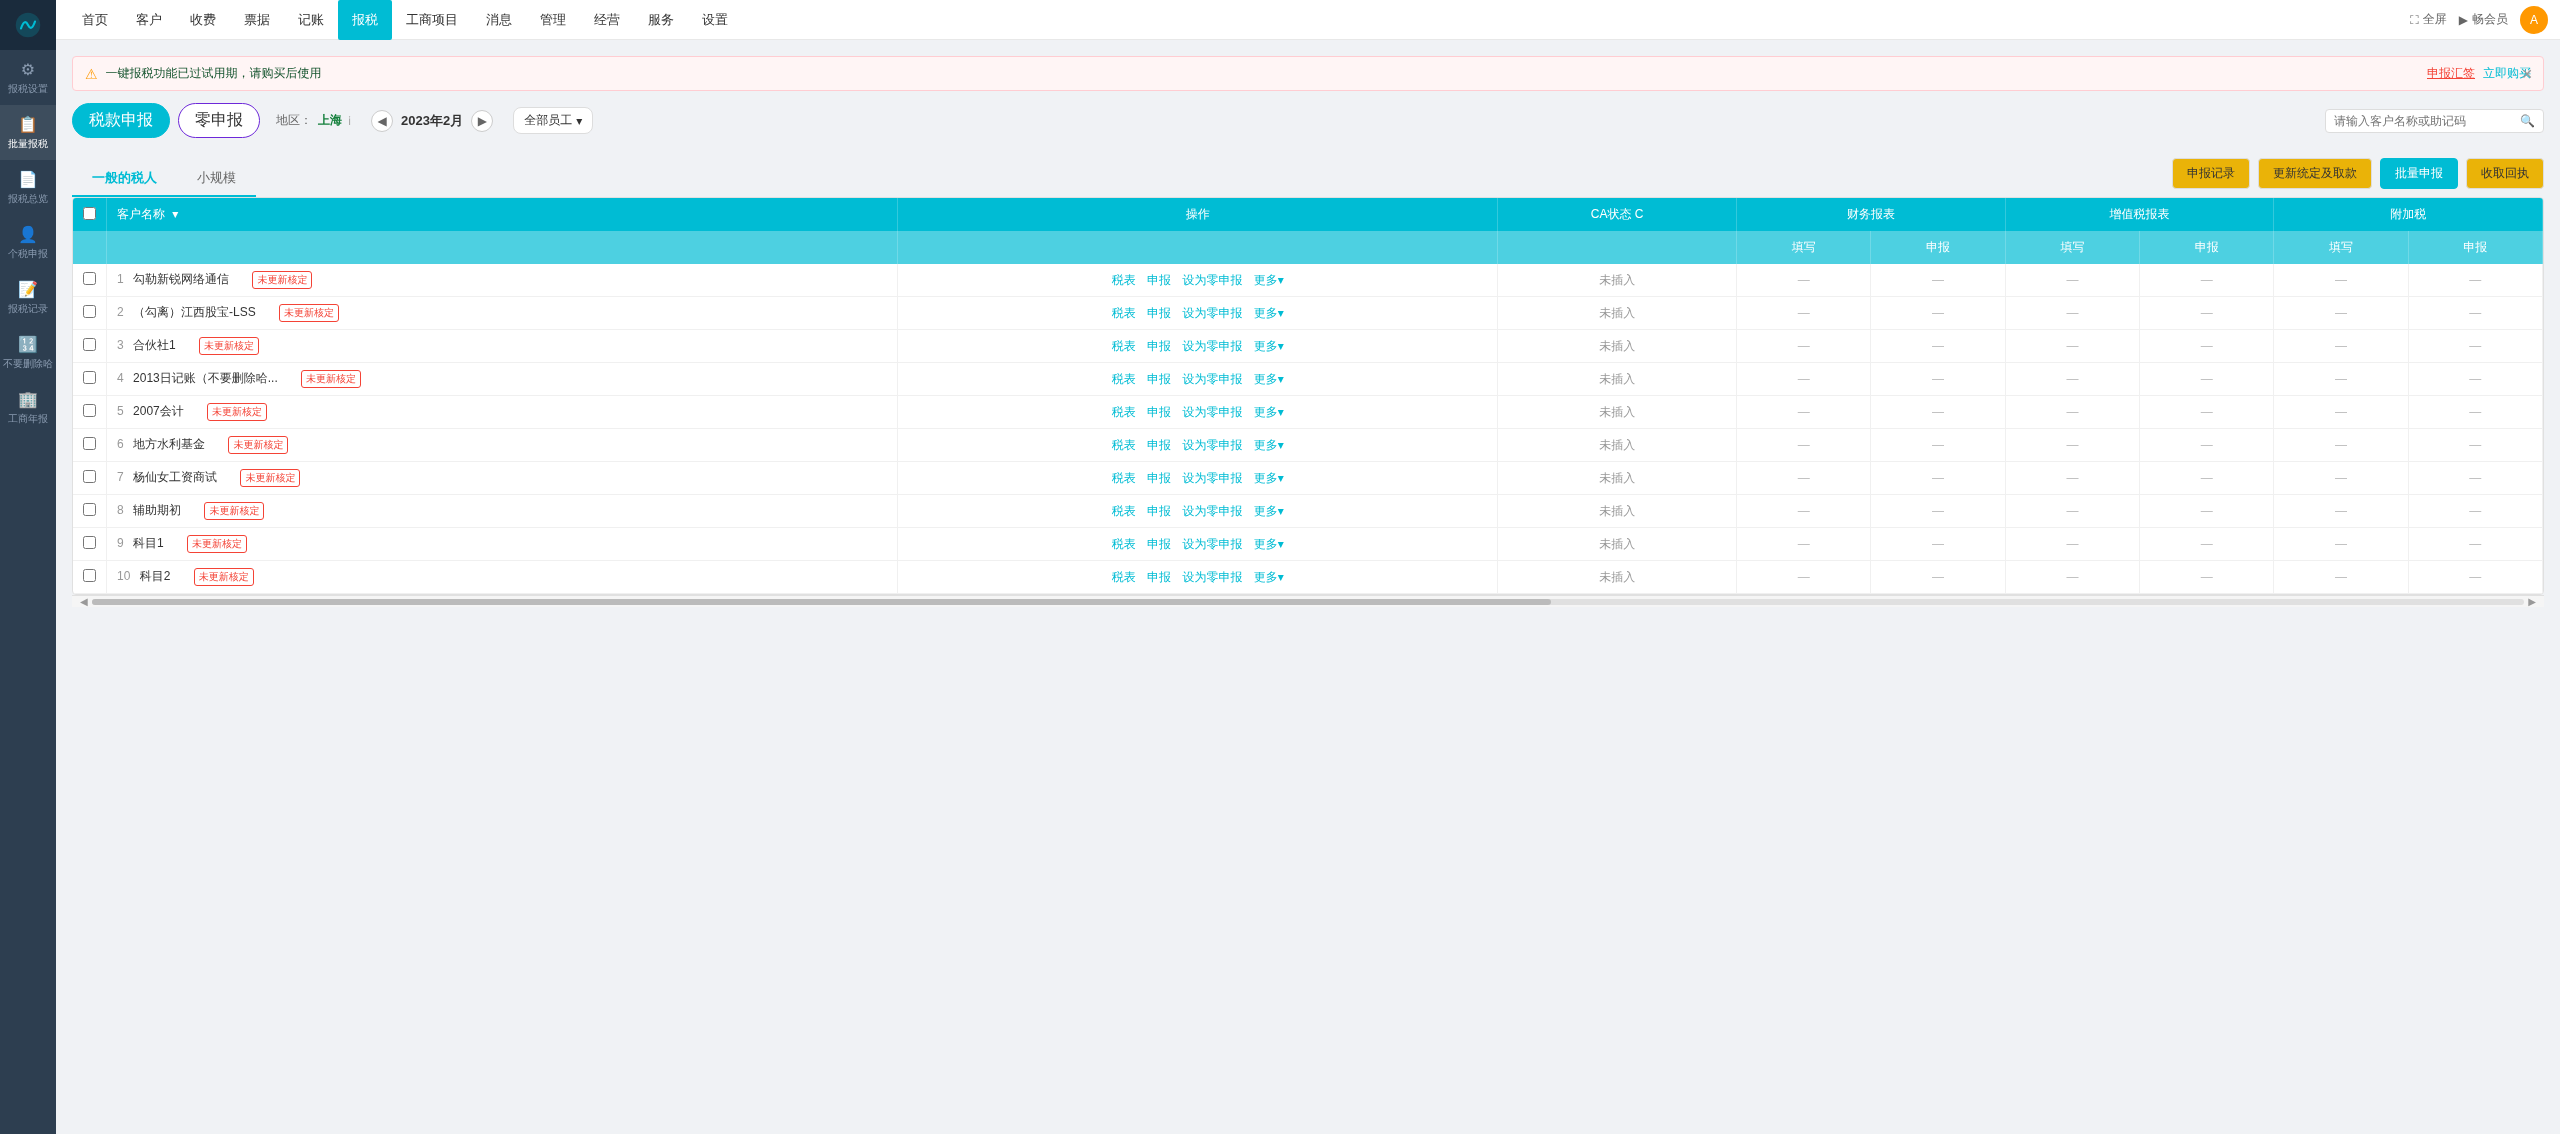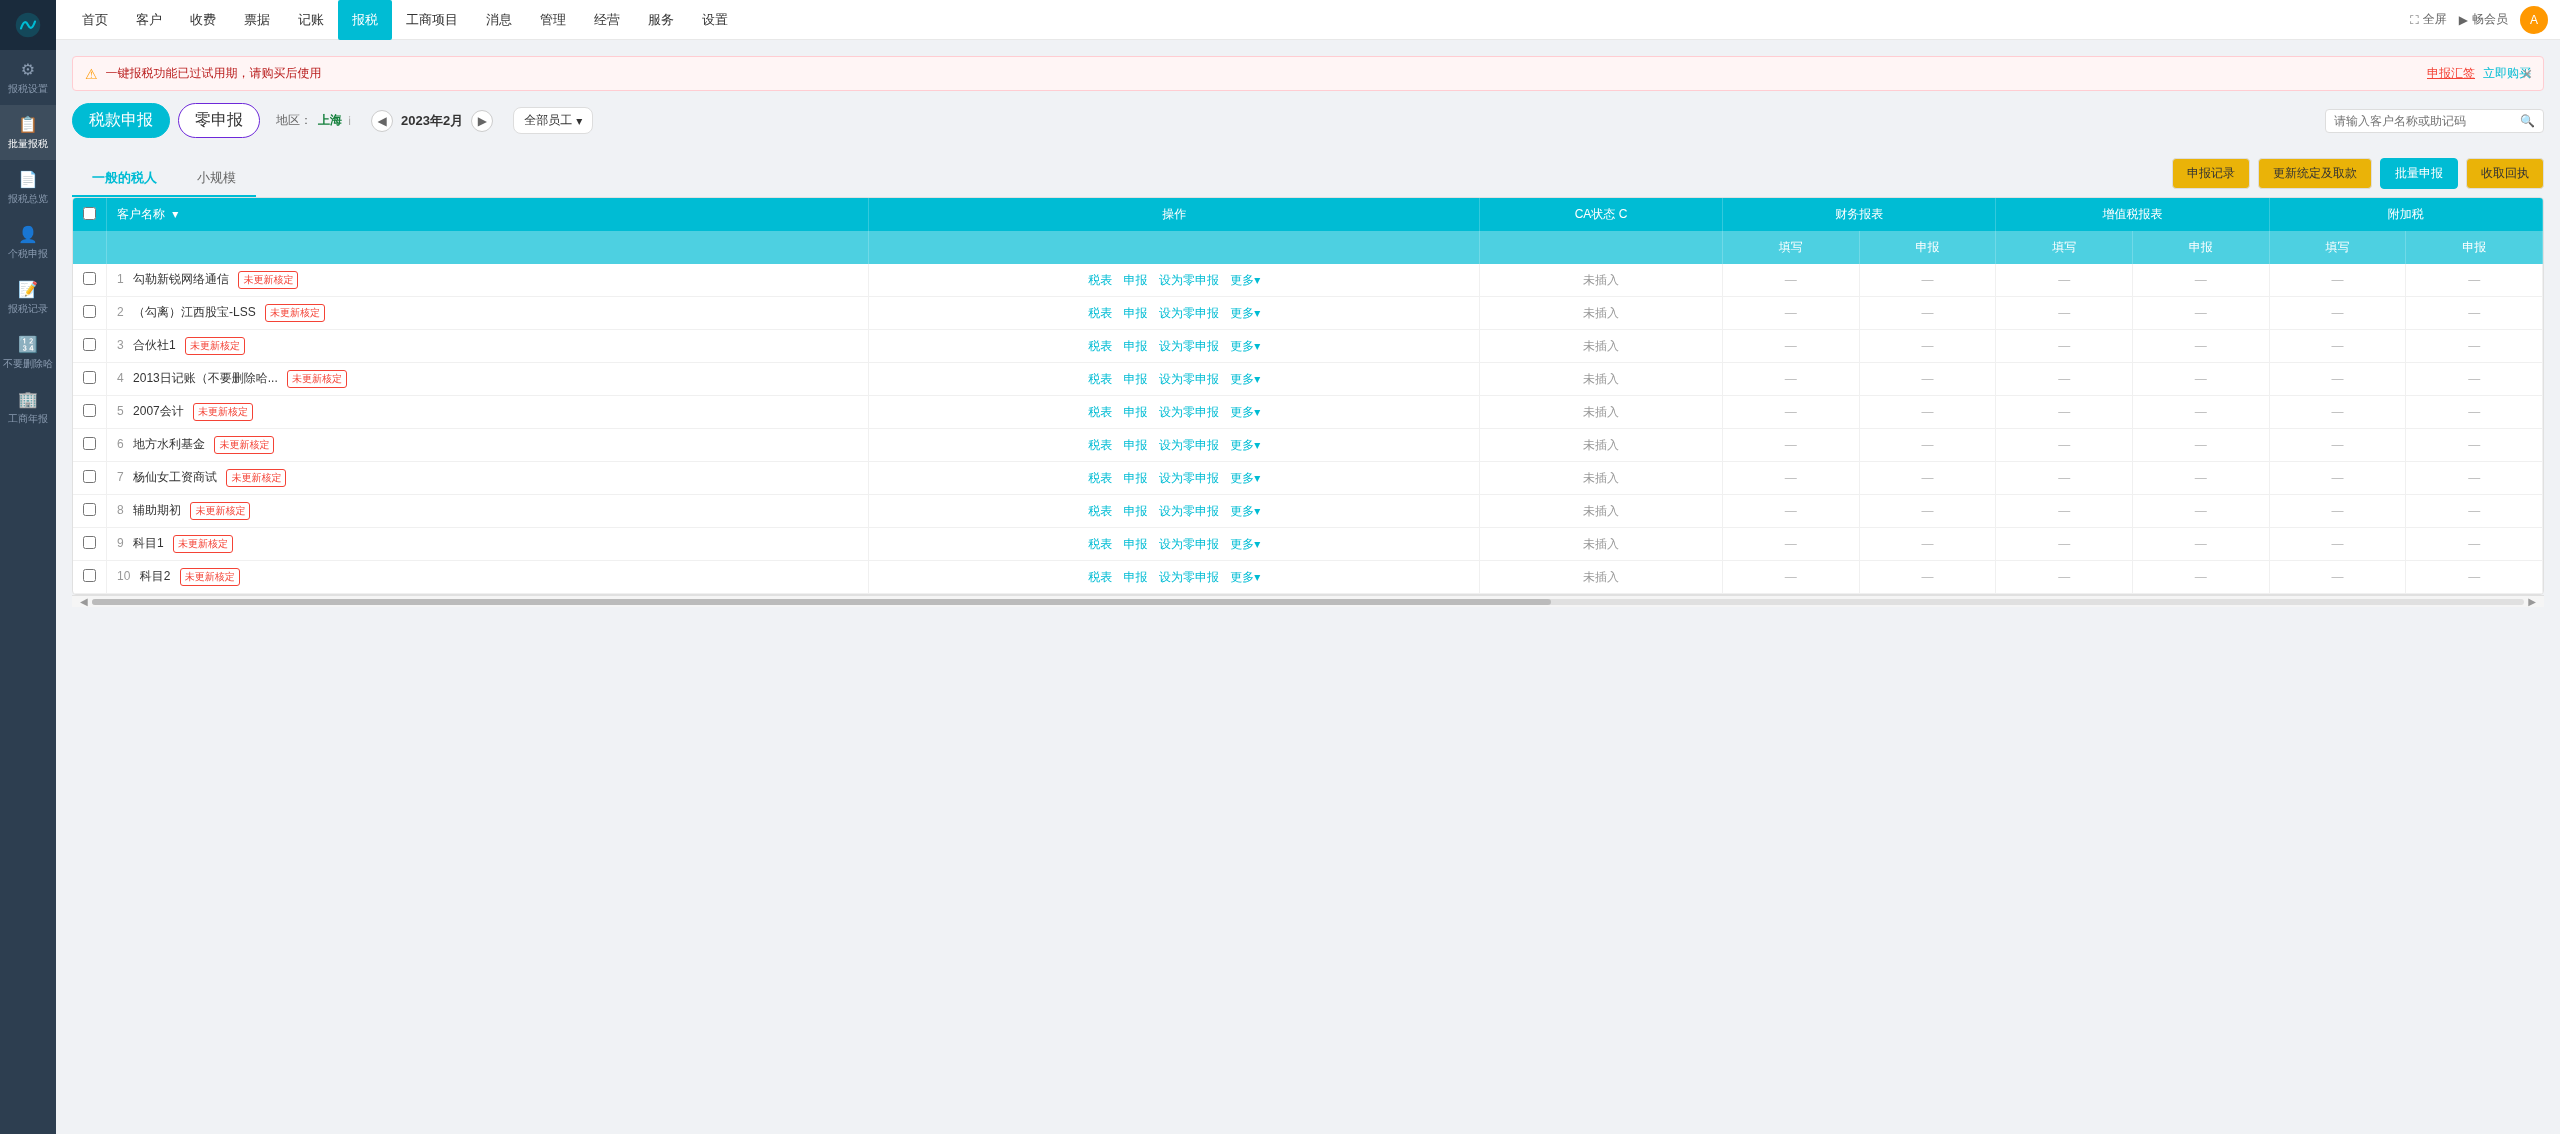--- a/index.html
+++ b/index.html
@@ -120,21 +120,21 @@
       background: #fff5f5;
       border: 1px solid #ffcdd2;
       border-radius: 4px;
       padding: 8px 12px;
       display: flex;
       align-items: center;
       gap: 8px;
       margin-bottom: 12px;
       position: relative;
     }
-    .banner-text { color: #b91c1c; font-size: 12px; flex: 1; }
+    .banner-text { color: #14532d; font-size: 12px; flex: 1; }
     .banner-link { color: #f44336; cursor: pointer; text-decoration: underline; font-size: 12px; }
     .banner-link2 { color: #00bcd4; cursor: pointer; font-size: 12px; }
     .banner-close { color: #999; cursor: pointer; font-size: 14px; position: absolute; right: 10px; }
     .banner-icon { color: #ff9800; font-size: 14px; }
 
     
     .toolbar {
       display: flex;
       align-items: center;
       gap: 8px;
@@ -298,21 +298,21 @@
     tbody td.left { text-align: left; }
 
     .badge-unconfirmed {
       display: inline-block;
       background: #fff;
       border: 1px solid #f44336;
       color: #f44336;
       border-radius: 3px;
       padding: 1px 4px;
       font-size: 10px;
-      margin-left: 6px;
+      margin-left: 20px;
     }
     .op-link {
       color: #00bcd4;
       cursor: pointer;
       margin: 0 4px;
     }
     .dash { color: #bbb; }
     .sub-header-row th {
       background: #4dd0e1 !important;
       color: #fff;

